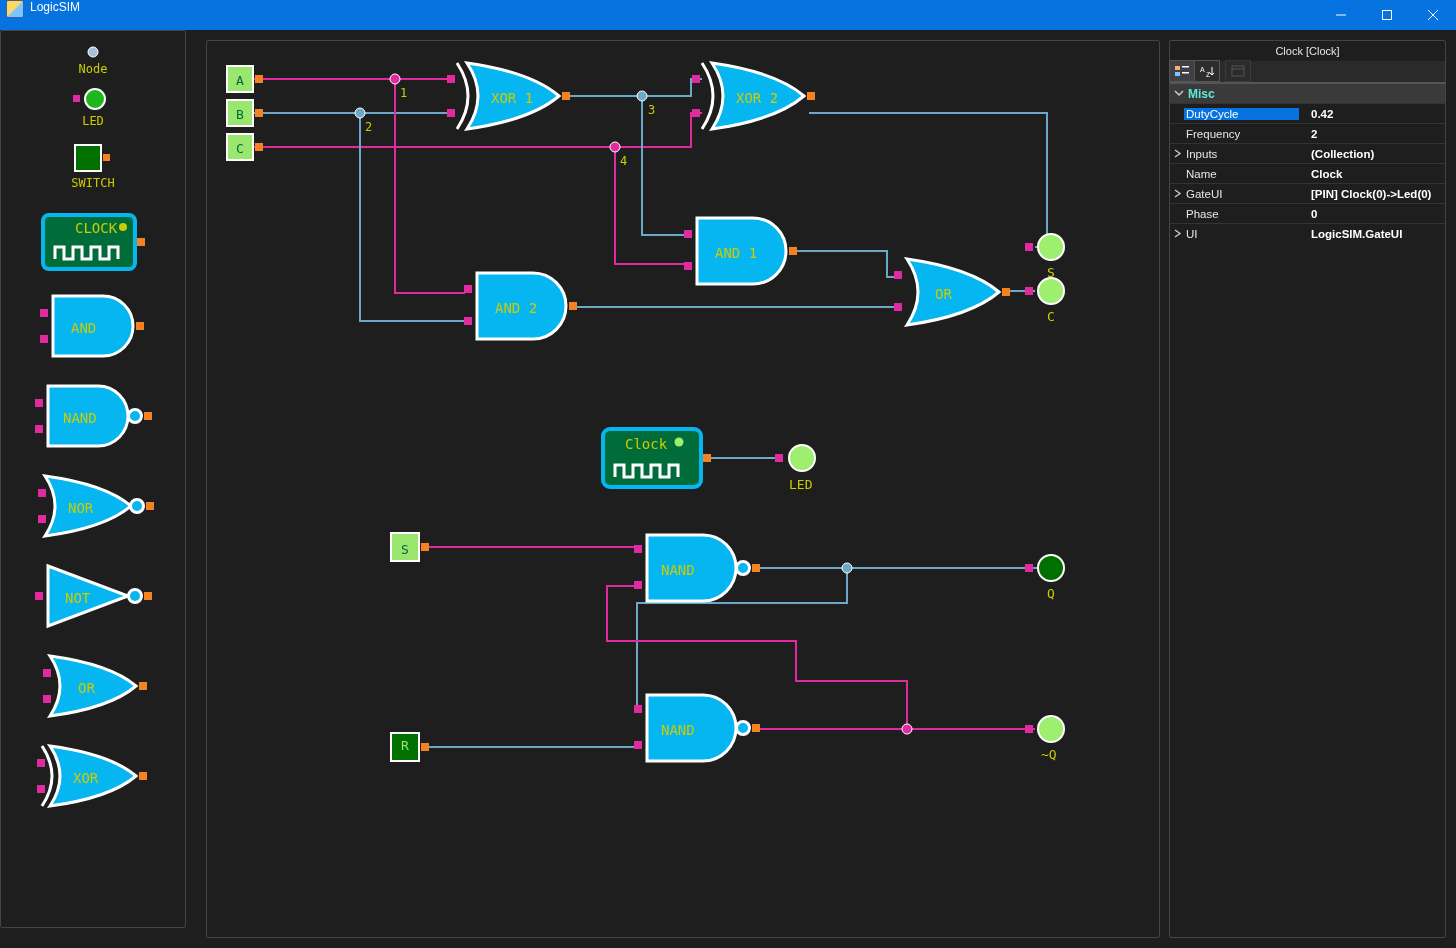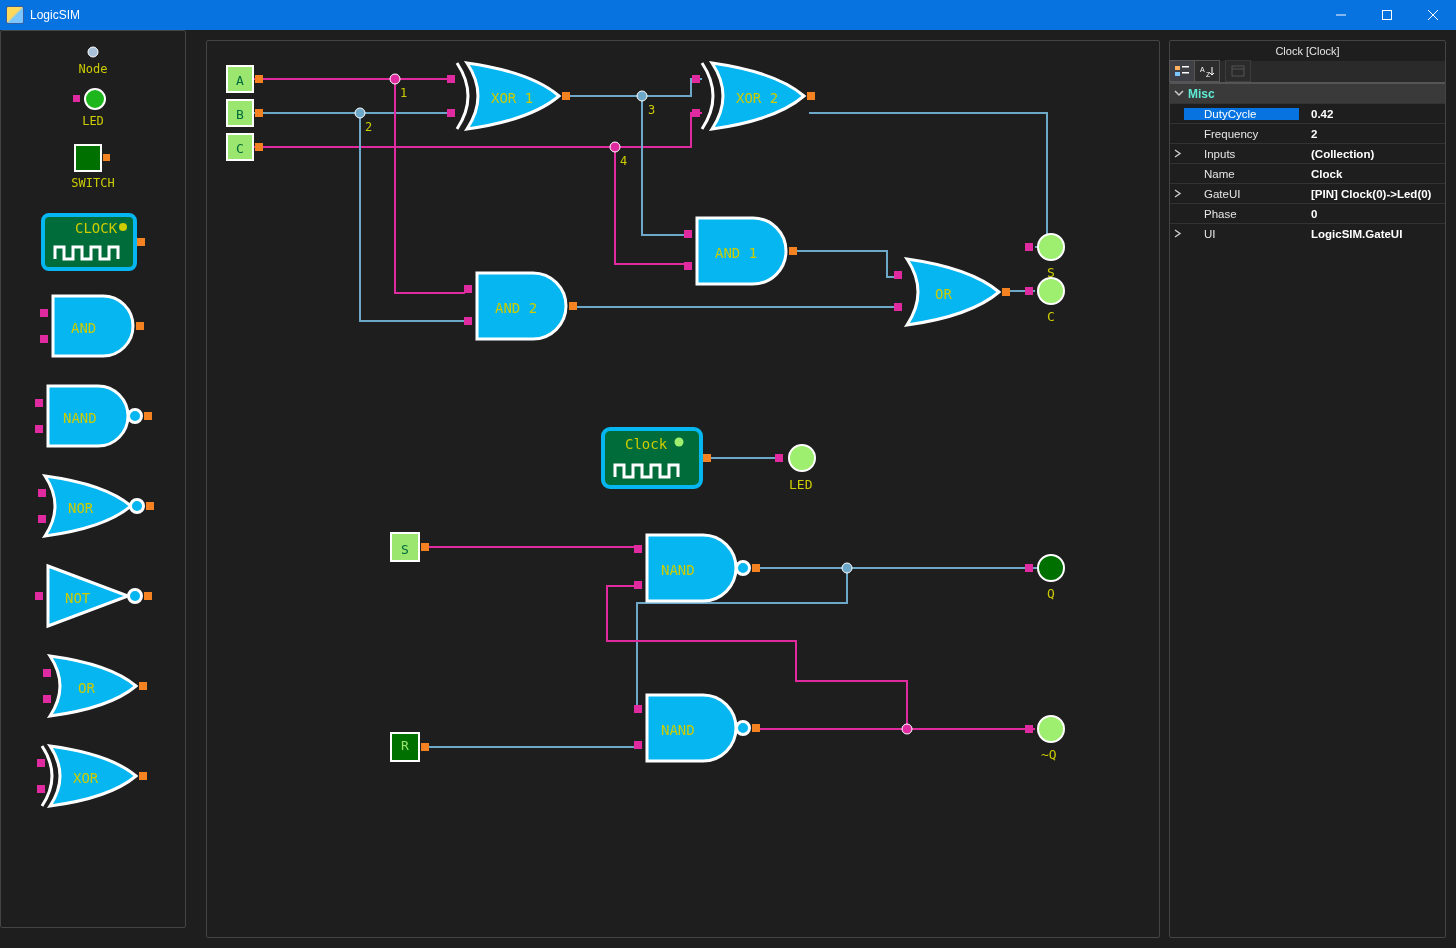--- a/index.html
+++ b/index.html
@@ -14,21 +14,21 @@
     --pin:#f58220;
     --green-sw:#9be66f;
     --green-on:#9eee70;
     --green-off:#007000;
     --clock-bg:#006c3a;
     --font:Consolas,Menlo,monospace;
   }
   *{box-sizing:border-box;}
   body{margin:0;font-family:"Segoe UI",Arial,sans-serif;font-size:12px;background:#000;color:#ccc;overflow:hidden;width:1456px;height:948px;position:relative;}
   
-  .titlebar{height:30px;background:var(--titlebar);display:flex;align-items:center;color:#fff;font-size:12px;}
+  .titlebar{height:30px;background:var(--titlebar);display:flex;align-items:flex-start;color:#fff;font-size:12px;}
   .titlebar .ticon{width:18px;height:18px;margin:0 6px;display:inline-flex;align-items:center;justify-content:center;background:linear-gradient(135deg,#ffd95c 45%,#7cc6ff 55%);border:1px solid #3a5fa0;border-radius:2px;}
   .titlebar .ttl{flex:0 0 auto;}
   .titlebar .spacer{flex:1;}
   .winbtn{width:46px;height:30px;display:flex;align-items:center;justify-content:center;cursor:pointer;}
   
   .frame{position:absolute;left:0;top:30px;right:0;bottom:0;background:var(--bg);}
   .palette{position:absolute;left:10;top:10;width:186px;height:898px;border:1px solid var(--panel-border);border-radius:2px;}
   .canvas{position:absolute;left:206px;top:10px;right:296px;height:898px;border:1px solid var(--panel-border);border-radius:2px;}
   .props{position:absolute;right:10px;top:10px;width:277px;height:898px;border:1px solid var(--panel-border);border-radius:2px;color:#e6e6e6;}
   
@@ -43,21 +43,21 @@
   .wire-hi{stroke:var(--wire-hi);stroke-width:2;fill:none;}
   
   .prop-title{text-align:center;padding:4px 0;font-size:11px;}
   .prop-toolbar{display:flex;gap:0;padding:0;border-bottom:1px solid #555;background:#2a2a2a;}
   .prop-tool{width:26px;height:22px;display:flex;align-items:center;justify-content:center;border:1px solid #555;margin:-1px 0 0 -1px;cursor:pointer;background:#2d2d2d;}
   .prop-tool.sel{background:#3f3f46;}
   .prop-cat{display:flex;align-items:center;background:#3a3a3a;color:#5eead4;font-weight:600;height:20px;padding-left:4px;border-top:1px solid #555;}
   .prop-cat .exp-ic{width:14px;display:inline-block;color:#ccc;}
   .prop-row{display:flex;height:20px;align-items:center;border-top:1px solid #333;font-size:11.5px;}
   .prop-row .exp-ic{width:14px;display:inline-block;text-align:center;color:#ccc;}
-  .prop-name{width:115px;padding-left:20px;color:#e6e6e6;}
+  .prop-name{width:115px;padding-left:2px;color:#e6e6e6;}
   .prop-val{flex:1;color:#fff;font-weight:bold;padding-left:12px;}
   .prop-row.sel .prop-name{background:#0673e0;color:#fff;}
 </style>
 </head>
 <body>
 
 <div class="titlebar">
   <span class="ticon"></span>
   <span class="ttl">LogicSIM</span>
   <span class="spacer"></span>

